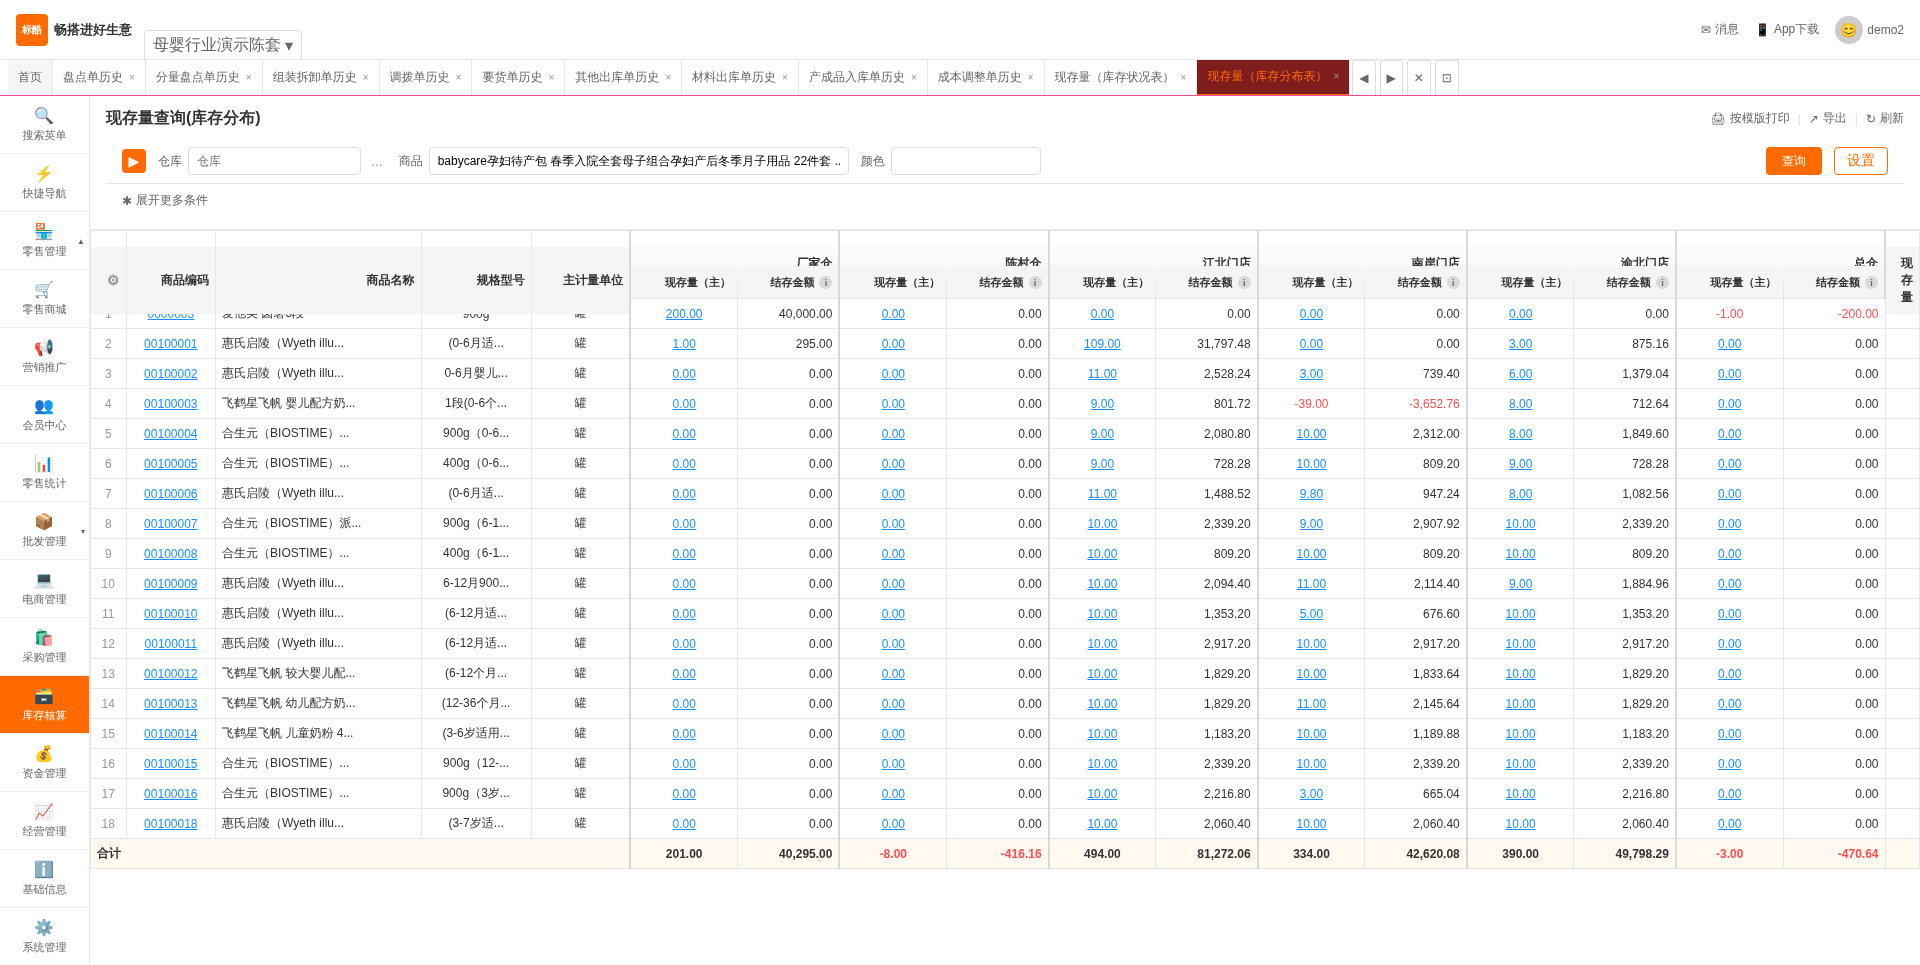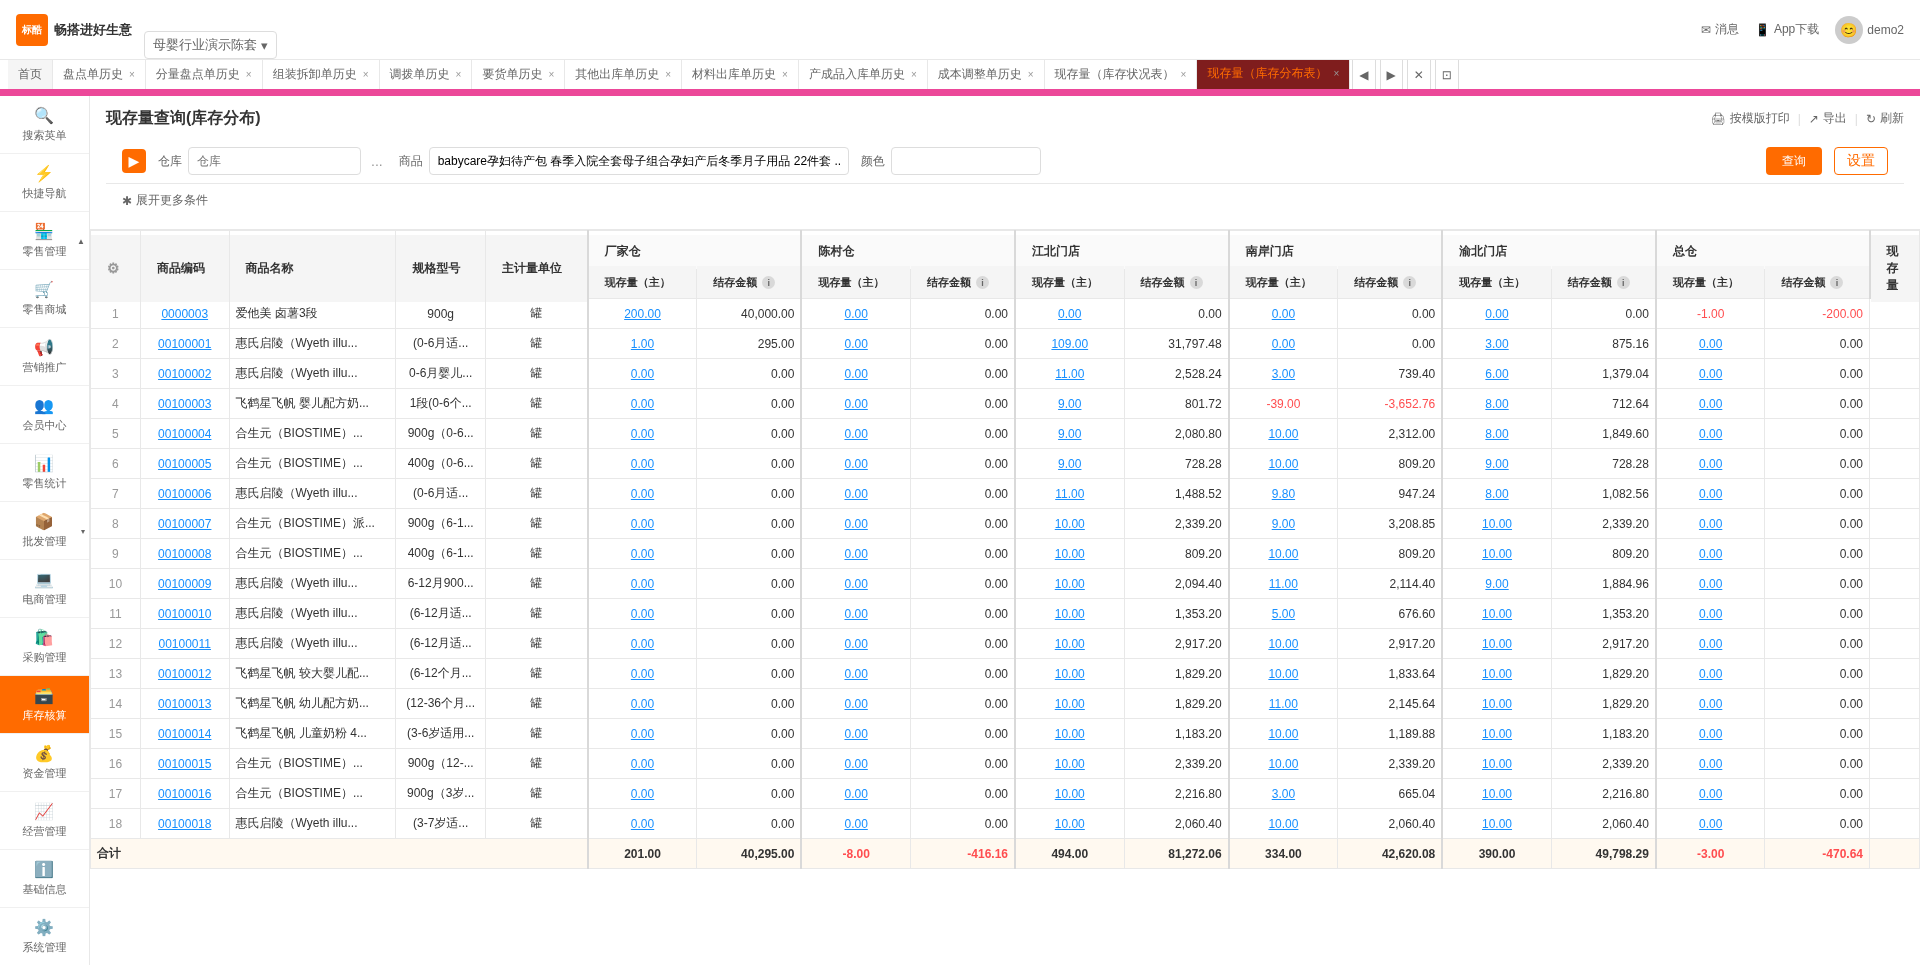--- a/index.html
+++ b/index.html
@@ -12,32 +12,32 @@
       display: flex;
       align-items: center;
       padding: 0 16px;
       border-bottom: 1px solid #e8e8e8;
       justify-content: space-between;
     }
     .top-bar-left { display: flex; align-items: center; gap: 12px; }
     .logo-area { display: flex; align-items: center; gap: 6px; }
     .logo-icon { width: 32px; height: 32px; background: #ff6b00; border-radius: 4px; display: flex; align-items: center; justify-content: center; color: #fff; font-size: 10px; font-weight: bold; }
     .brand-name { font-size: 13px; color: #333; font-weight: bold; }
-    .industry-selector { display: flex; align-items: center; gap: 4px; color: #666; font-size: 13px; cursor: pointer; padding: 4px 8px; border: 1px solid #ddd; border-radius: 4px; margin-top: 31px; }
+    .industry-selector { display: flex; align-items: center; gap: 4px; color: #666; font-size: 16px; cursor: pointer; padding: 4px 8px; border: 1px solid #ddd; border-radius: 4px; margin-top: 31px; }
     .top-bar-right { display: flex; align-items: center; gap: 16px; }
     .top-bar-btn { display: flex; align-items: center; gap: 4px; color: #666; font-size: 12px; cursor: pointer; }
     .avatar { width: 28px; height: 28px; border-radius: 50%; background: #ccc; overflow: hidden; display: flex; align-items: center; justify-content: center; }
 
     
     .tab-bar {
       height: 36px;
       background: #fff;
       display: flex;
       align-items: center;
-      border-bottom: 7px solid #ec4899;
+      border-bottom: 1px solid #ec4899;
       padding: 0 8px;
       overflow: hidden;
       position: relative;
     }
     .tab-item {
       display: flex;
       align-items: center;
       padding: 0 10px;
       height: 36px;
       font-size: 12px;
@@ -185,28 +185,28 @@
       overflow: auto;
       background: #fff;
     }
     table {
       width: 100%;
       border-collapse: collapse;
       font-size: 12px;
     }
     thead th {
       background: #f5f5f5;
-      padding: 8px 16px;
-      text-align: left;
+      padding: 8px 6px;
+      text-align: right;
       border: 1px solid #e8e8e8;
       white-space: nowrap;
       color: #333;
       font-weight: 600;
       position: sticky;
-      top: 4px;
+      top: 16px;
       z-index: 10;
     }
     thead th.group-header {
       background: #fafafa;
     }
     tbody tr { cursor: default; }
     tbody td {
       padding: 6px 6px;
       border: 1px solid #e8e8e8;
       text-align: center;
@@ -644,21 +644,21 @@
     <td class="td-left">合生元（BIOSTIME）派...</td>
     <td>900g（6-1...</td>
     <td>罐</td>
     <td class="td-link wh-separator">0.00</td>
     <td class="td-right">0.00</td>
     <td class="td-link wh-separator">0.00</td>
     <td class="td-right">0.00</td>
     <td class="td-link wh-separator">10.00</td>
     <td class="td-right">2,339.20</td>
     <td class="td-link wh-separator">9.00</td>
-    <td class="td-right ">3,208.85</td>
+    <td class="td-right ">2,907.92</td>
     <td class="td-link wh-separator">10.00</td>
     <td class="td-right">2,339.20</td>
     <td class="td-link wh-separator">0.00</td>
     <td class="td-right ">0.00</td>
     <td></td>
   </tr>
             <tr style="background: rgb(255, 255, 255);">
     <td class="row-num">9</td>
     <td class="td-link">00100008</td>
     <td class="td-left">合生元（BIOSTIME）...</td>

